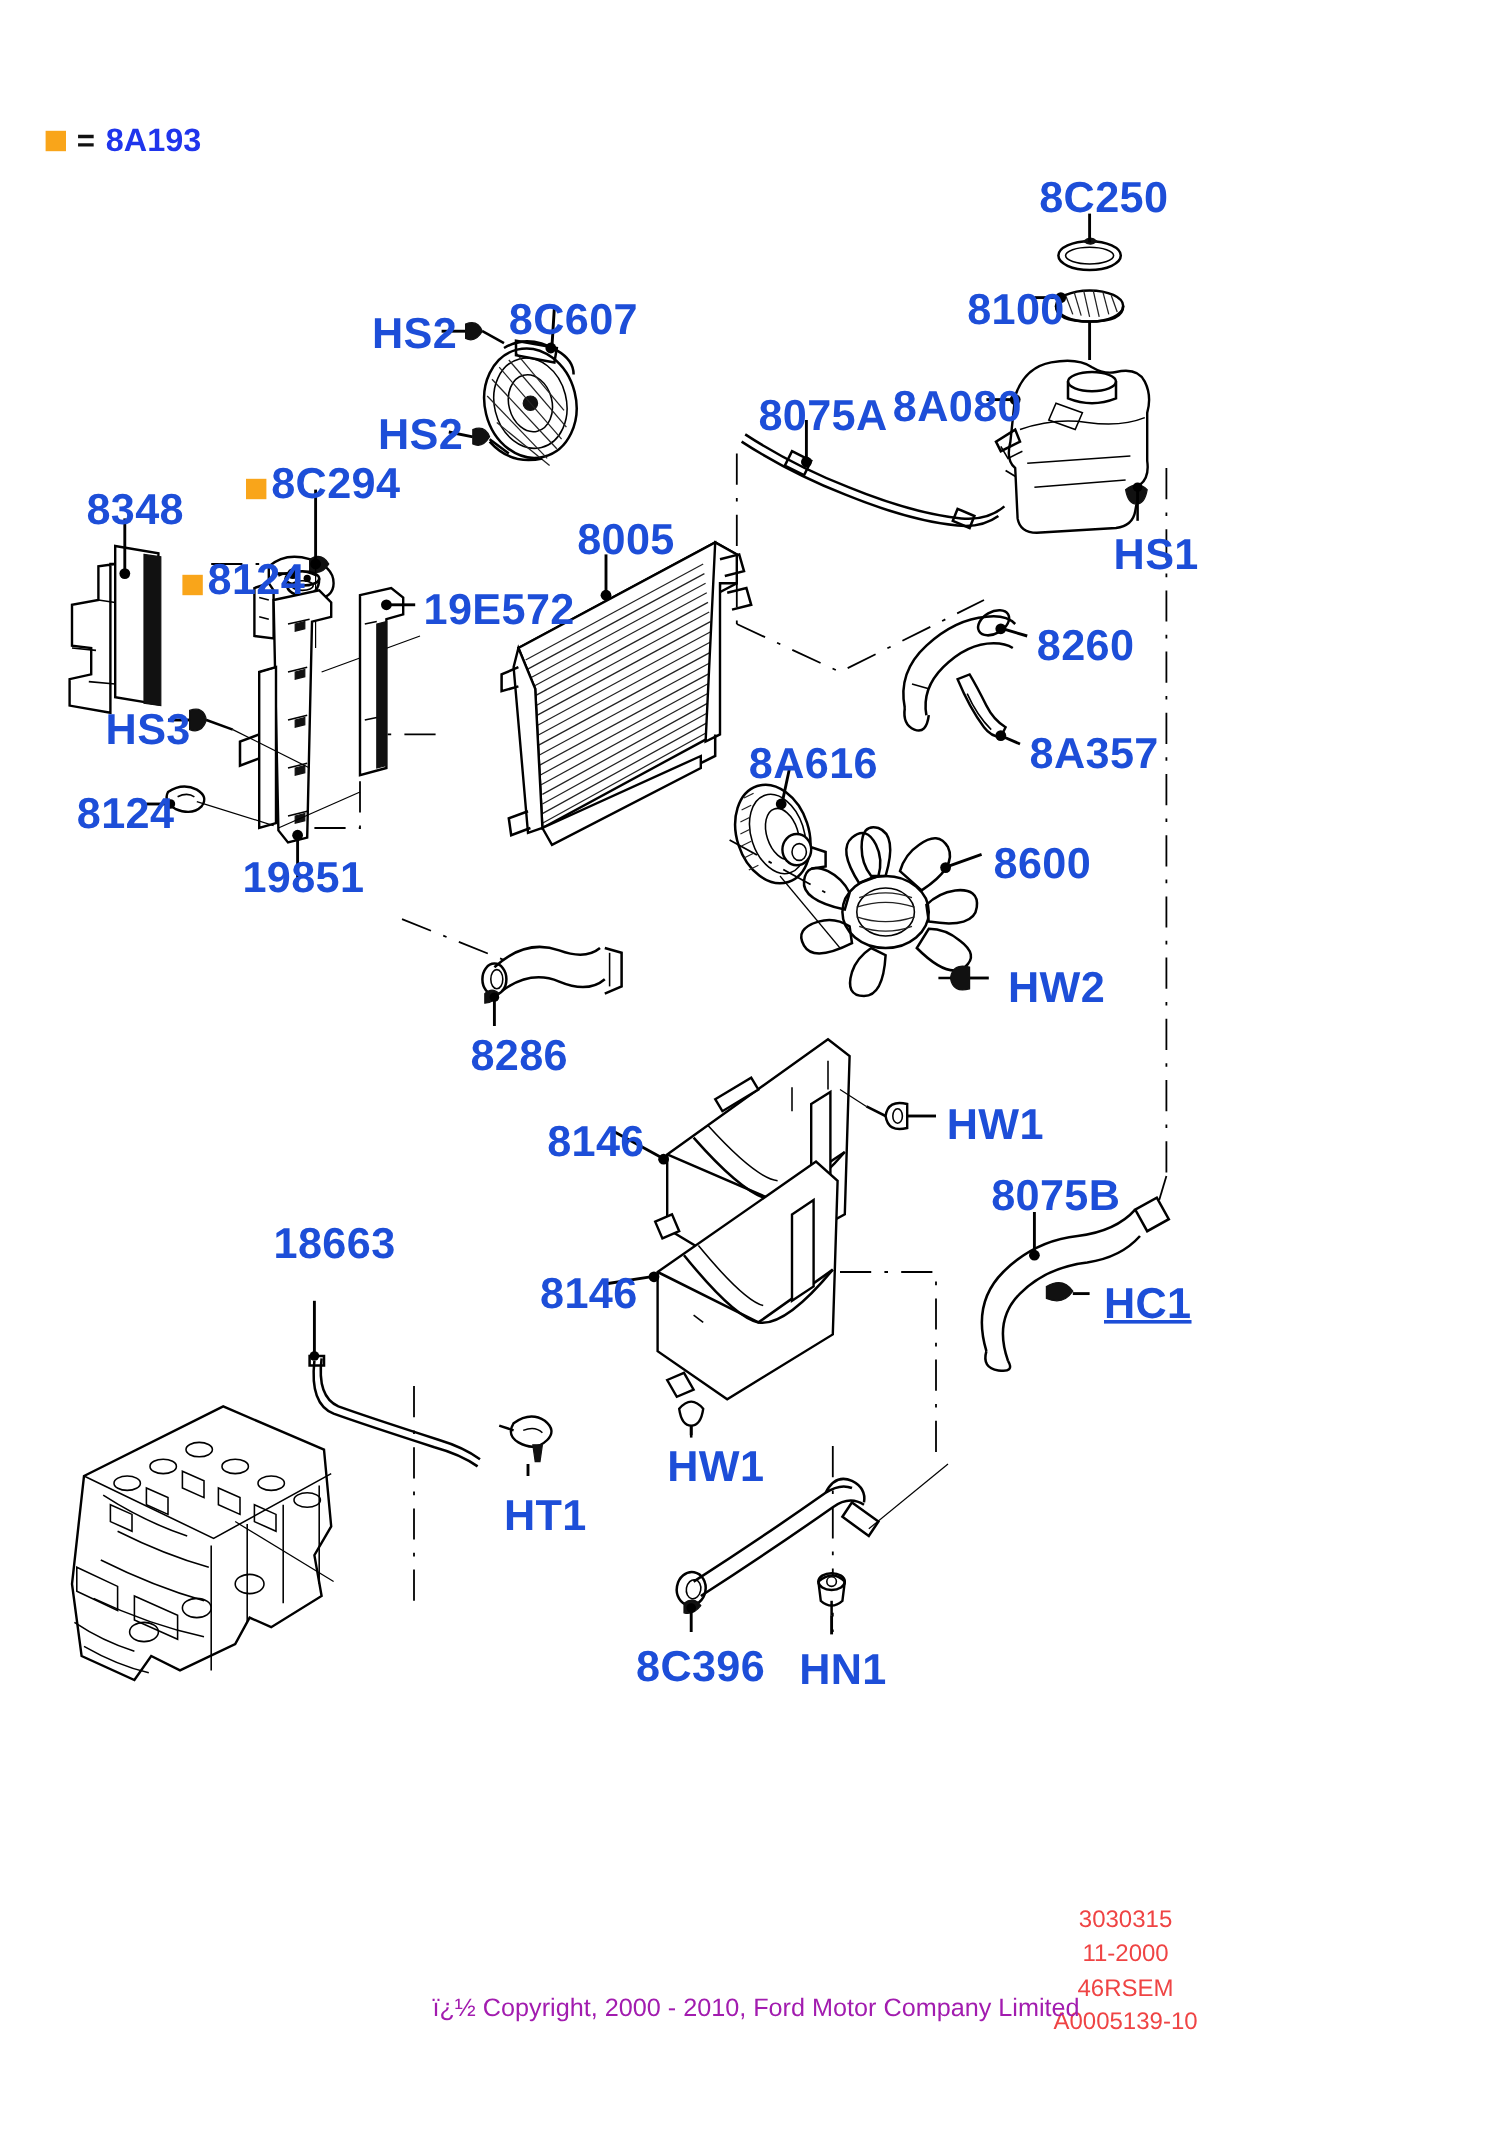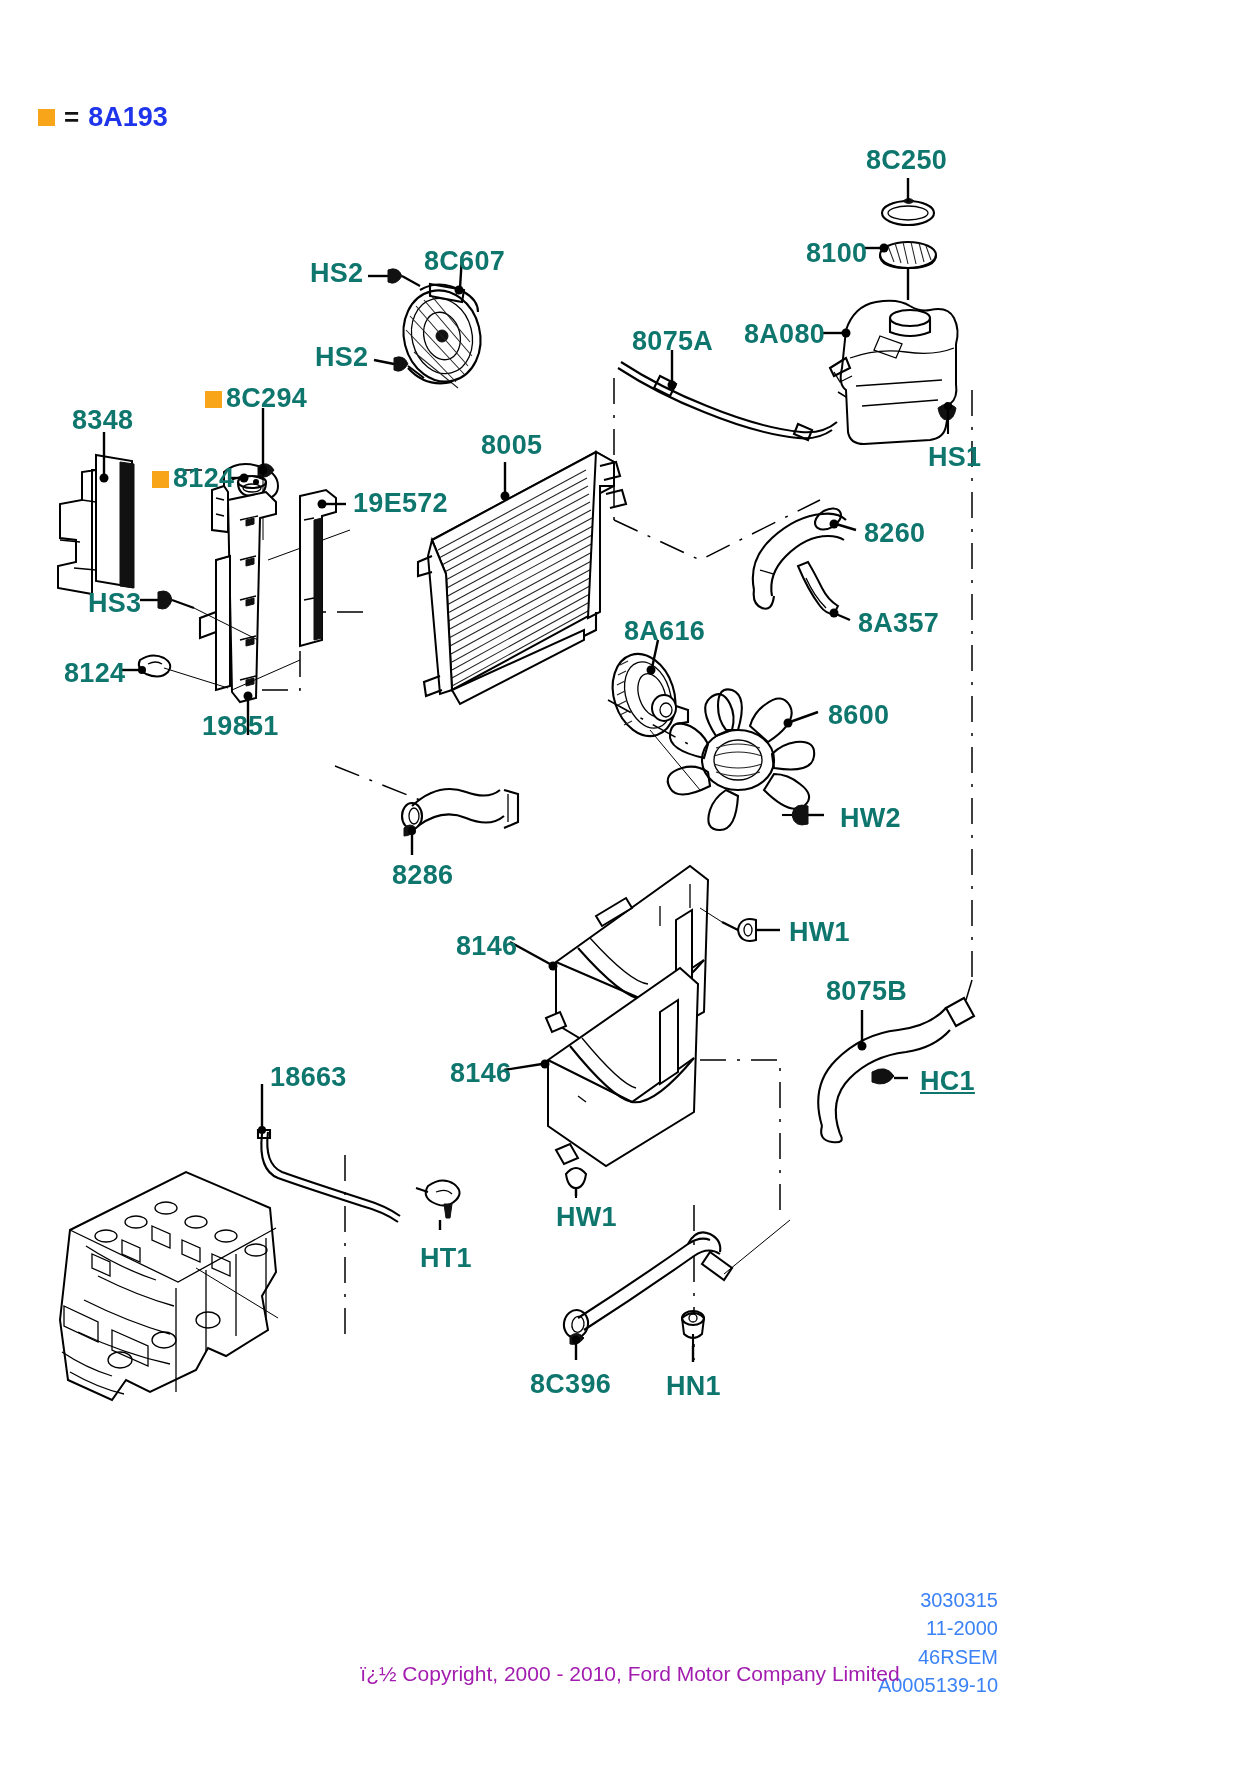--- a/index.html
+++ b/index.html
@@ -11,23 +11,23 @@
   #sheet{
     position:relative;
     width:1260px;
     height:1782px;
     background:#ffffff;
     overflow:hidden;
   }
   
   .lbl{
     position:absolute;
-    color:#0f766e;
+    color:#1d4ed8;
     font-weight:bold;
-    font-size:27px;
+    font-size:36px;
     letter-spacing:.3px;
     white-space:nowrap;
     line-height:1;
     font-family:"Liberation Sans", sans-serif;
   }
   
   .sq{
     display:inline-block;
     width:17px;height:17px;
     background:#f9a51a;
@@ -46,23 +46,23 @@
     font-weight:bold;
     color:#1f35ec;
   }
   .legend .eq{color:#111;font-size:26px;font-weight:bold;}
   .legend .sq{margin-right:0;top:0;}
   
   .footer-codes{
     position:absolute;
     right:262px;
     top:1586px;
-    text-align:right;
+    text-align:center;
     font-size:20px;
-    color:#3b82f6;
+    color:#ef4444;
     line-height:1.42;
   }
   .copyright{
     position:absolute;
     left:0;right:0;
     top:1662px;
     text-align:center;
     font-size:21px;
     color:#a21caf;
   }
@@ -552,21 +552,21 @@
       <div class="lbl" style="left: 202px; top: 713px;"><span>19851</span></div>
       <div class="lbl" style="left: 624px; top: 618px;"><span>8A616</span></div>
       <div class="lbl" style="left: 828px; top: 702px;"><span>8600</span></div>
       <div class="lbl" style="left: 840px; top: 805px;"><span>HW2</span></div>
       <div class="lbl" style="left: 392px; top: 862px;"><span>8286</span></div>
       <div class="lbl" style="left: 456px; top: 933px;"><span>8146</span></div>
       <div class="lbl" style="left: 789px; top: 919px;"><span>HW1</span></div>
       <div class="lbl" style="left: 826px; top: 978px;"><span>8075B</span></div>
       <div class="lbl" style="left: 920px; top: 1068px; text-decoration: underline;"><span>HC1</span></div>
       <div class="lbl" style="left: 450px; top: 1060px;"><span>8146</span></div>
-      <div class="lbl" style="left: 228px; top: 1064px; margin-left: 42px;"><span>18663</span></div>
+      <div class="lbl" style="left: 228px; top: 1018px;"><span>18663</span></div>
       <div class="lbl" style="left: 420px; top: 1245px;"><span>HT1</span></div>
       <div class="lbl" style="left: 556px; top: 1204px;"><span>HW1</span></div>
       <div class="lbl" style="left: 530px; top: 1371px;"><span>8C396</span></div>
       <div class="lbl" style="left: 666px; top: 1373px;"><span>HN1</span></div>
     </div>
 
   <div class="footer-codes">
     <div>3030315</div>
     <div>11-2000</div>
     <div>46RSEM</div>

